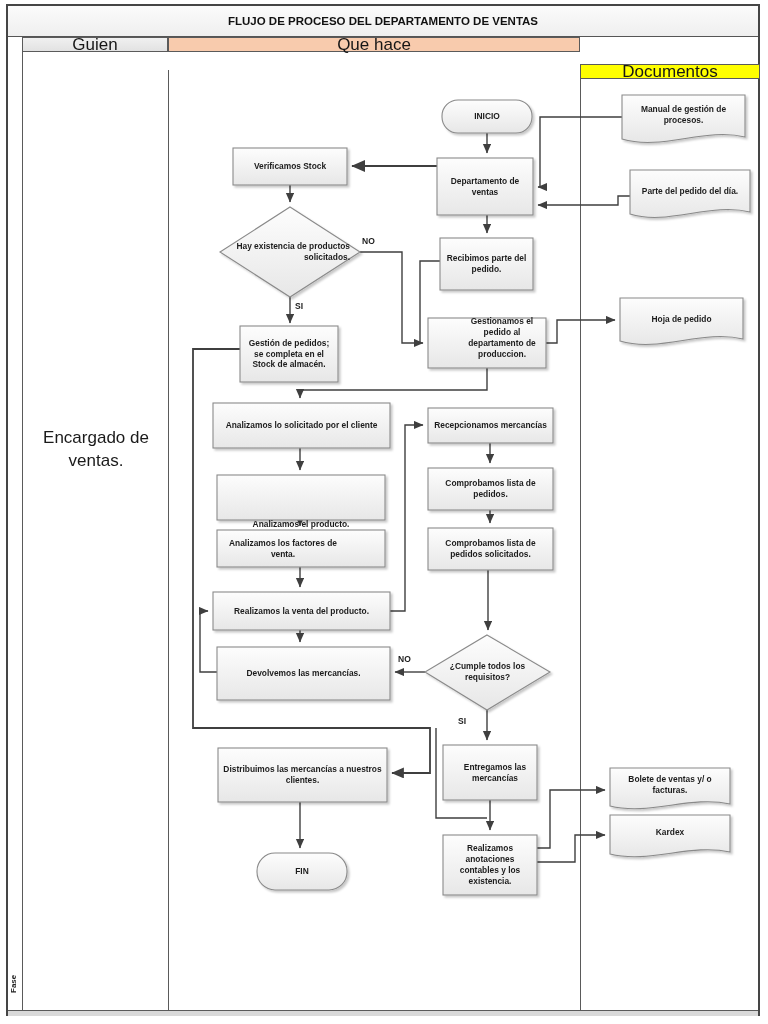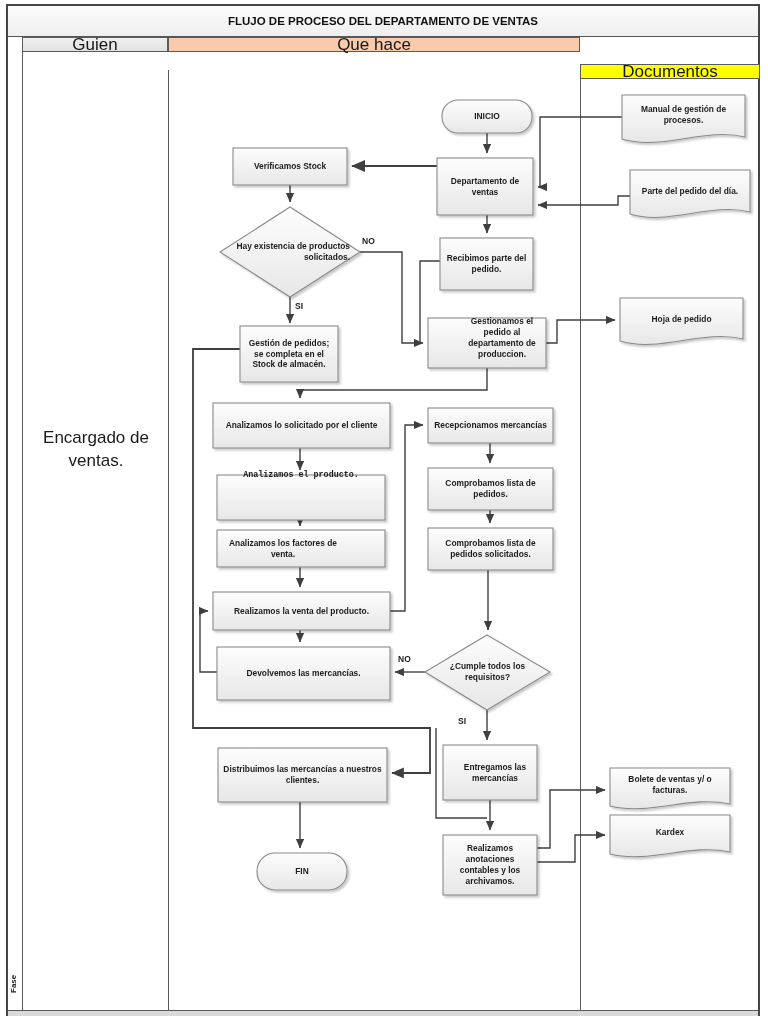--- a/index.html
+++ b/index.html
@@ -123,30 +123,30 @@
   <div class="lbl" style="left:437px;top:158px;width:96px;height:57px;">Departamento de ventas</div>
   <div class="lbl" style="left:624px;top:97px;width:119px;height:36px;">Manual de gestión de procesos.</div>
   <div class="lbl" style="left:632px;top:173px;width:116px;height:36px;">Parte del pedido del día.</div>
   <div class="lbl" style="left:233px;top:148px;width:114px;height:37px;">Verificamos Stock</div>
   <div class="lbl" style="left:440px;top:238px;width:93px;height:52px;">Recibimos parte del pedido.</div>
   <div class="lbl" style="left:228px;top:224px;width:124px;height:56px;text-align:right;">Hay existencia de productos solicitados.</div>
   <div class="lbl" style="left:243px;top:328px;width:92px;height:52px;">Gestión de pedidos; se completa en el Stock de almacén.</div>
   <div class="lbl" style="left:430px;top:318px;width:114px;height:40px;padding-left:32px;">Gestionamos el pedido al departamento de produccion.</div>
   <div class="lbl" style="left:620px;top:300px;width:123px;height:38px;">Hoja de pedido</div>
   <div class="lbl" style="left:213px;top:403px;width:177px;height:45px;">Analizamos lo solicitado por el cliente</div>
-  <div class="lbl" style="left:217px;top:449px;width:168px;height:53px;font-family:Liberation Mono, monospace;">Analizamos el producto.</div>
+  <div class="lbl" style="left:217px;top:498px;width:168px;height:53px;">Analizamos el producto.</div>
   <div class="lbl" style="left:217px;top:530px;width:132px;height:37px;">Analizamos los factores de venta.</div>
   <div class="lbl" style="left:213px;top:592px;width:177px;height:38px;">Realizamos la venta del producto.</div>
   <div class="lbl" style="left:217px;top:647px;width:173px;height:53px;">Devolvemos las mercancías.</div>
   <div class="lbl" style="left:428px;top:408px;width:125px;height:35px;">Recepcionamos mercancías</div>
   <div class="lbl" style="left:428px;top:468px;width:125px;height:42px;">Comprobamos lista de pedidos.</div>
   <div class="lbl" style="left:428px;top:528px;width:125px;height:42px;">Comprobamos lista de pedidos solicitados.</div>
   <div class="lbl" style="left:432px;top:645px;width:111px;height:54px;">¿Cumple todos los requisitos?</div>
   <div class="lbl" style="left:443px;top:745px;width:94px;height:55px;padding-left:12px;">Entregamos las mercancías</div>
-  <div class="lbl" style="left:445px;top:835px;width:90px;height:60px;">Realizamos anotaciones contables y los archivamos.</div>
+  <div class="lbl" style="left:445px;top:835px;width:90px;height:60px;">Realizamos anotaciones contables y los existencia.</div>
   <div class="lbl" style="left:218px;top:748px;width:169px;height:54px;">Distribuimos las mercancías a nuestros clientes.</div>
   <div class="lbl" style="left:257px;top:853px;width:90px;height:37px;">FIN</div>
   <div class="lbl" style="left:612px;top:770px;width:116px;height:30px;">Bolete de ventas y/ o facturas.</div>
   <div class="lbl" style="left:612px;top:818px;width:116px;height:28px;">Kardex</div>
 
   <div class="edge" style="left:362px;top:236px;">NO</div>
   <div class="edge" style="left:295px;top:301px;">SI</div>
   <div class="edge" style="left:398px;top:654px;">NO</div>
   <div class="edge" style="left:458px;top:716px;">SI</div>
 

